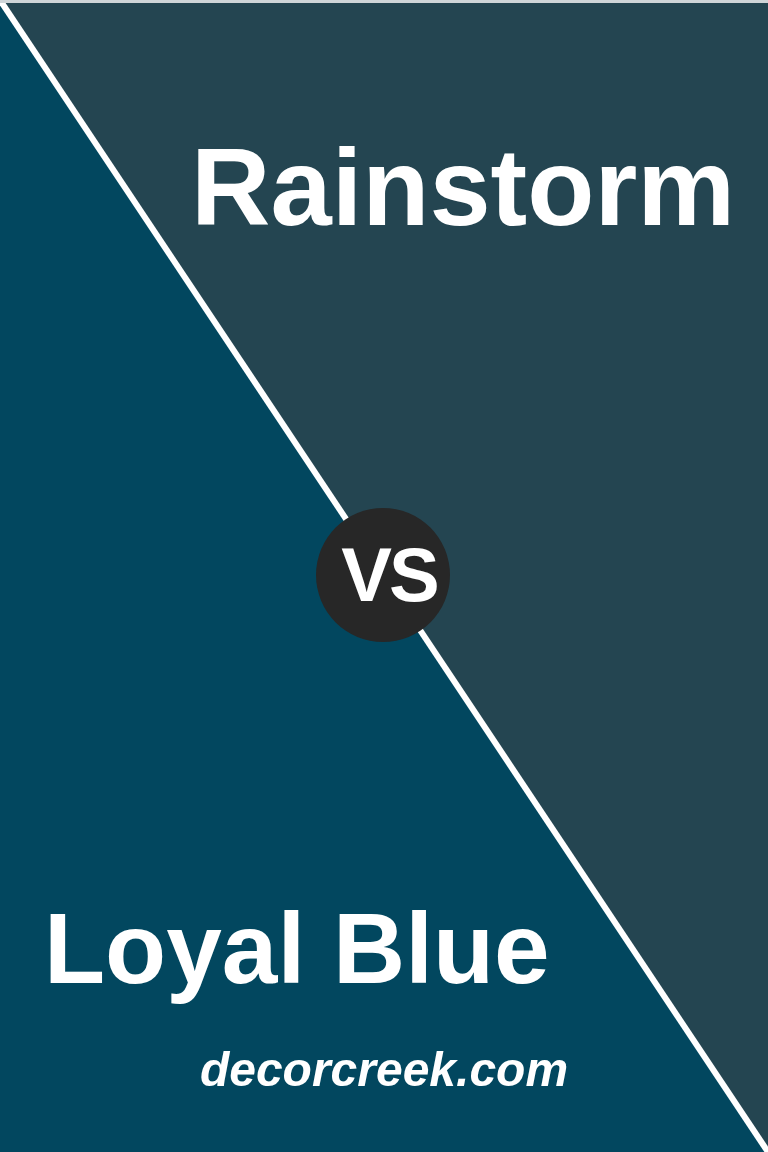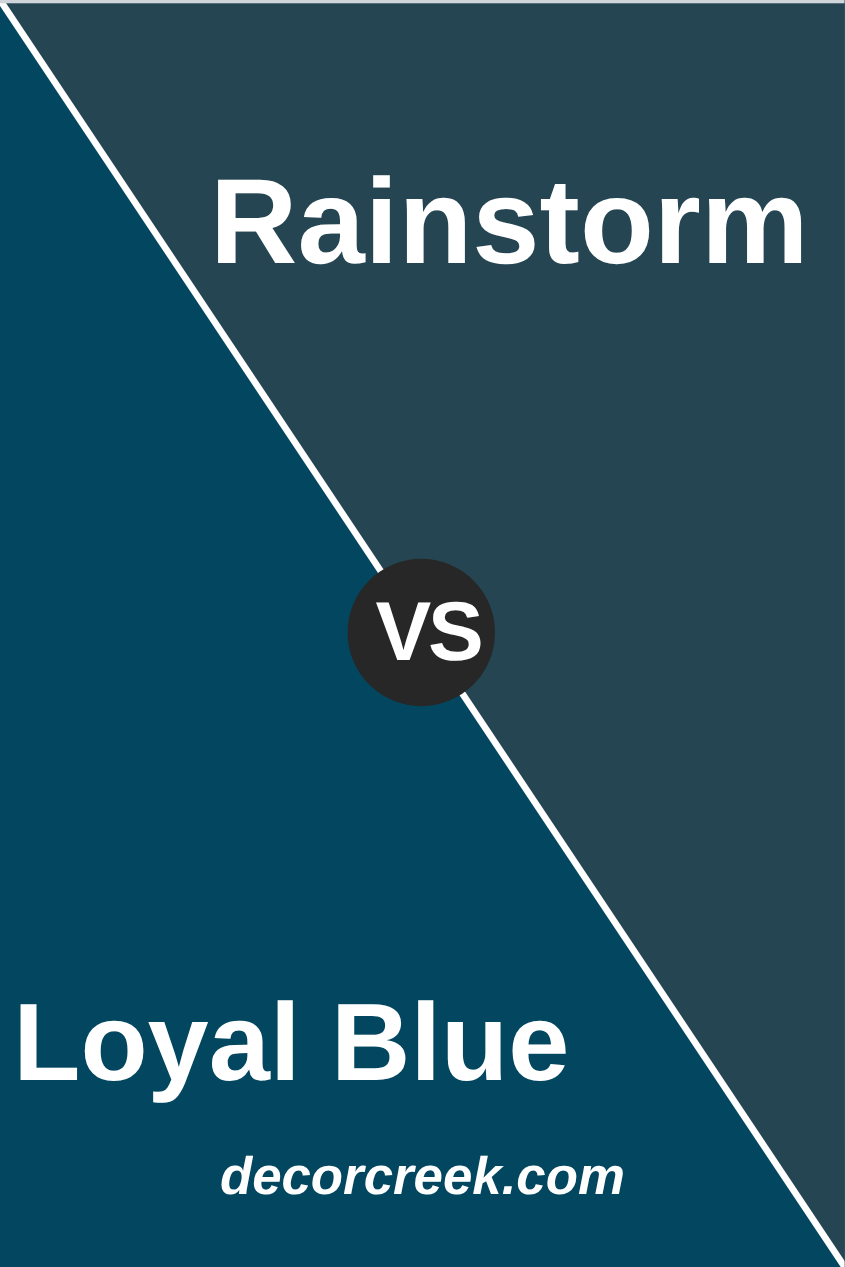--- a/index.html
+++ b/index.html
@@ -41,27 +41,27 @@
   .color-name {
     position: absolute;
     margin: 0;
     color: var(--text, #ffffff);
     font-weight: bold;
     line-height: 1;
     white-space: nowrap;
     letter-spacing: 0px;
   }
   .name-top {
-    top: 147px;
+    top: 132px;
     right: 33px;
     font-size: 110px;
   }
   .name-bottom {
     top: 898px;
-    left: 12px;
+    left: 44px;
     font-size: 100px;
     text-align: right;
   }
   .vs-badge {
     position: absolute;
     left: 316px;
     top: 508px;
     width: 134px;
     height: 134px;
     border-radius: 50%;

